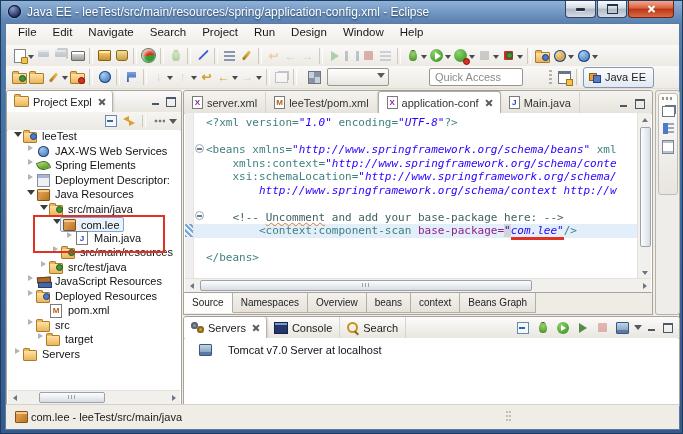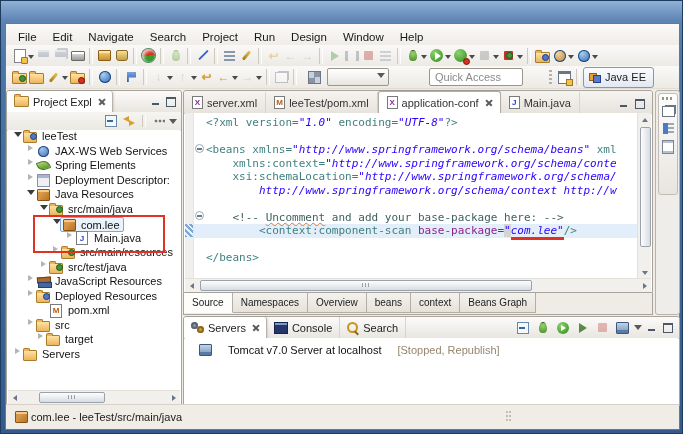--- a/index.html
+++ b/index.html
@@ -13,21 +13,21 @@
   .wbtn{height:16px;border:1px solid #35465c;border-top:0;background:linear-gradient(#fbfcfe,#d2d9e2 45%,#aeb9c6 50%,#d4dde8);border-radius:0 0 4px 4px;display:flex;align-items:center;justify-content:center}
   .wbtn.minb{width:29px}.wbtn.maxb{width:28px}
   .wbtn.closeb{width:44px;background:linear-gradient(#f4a88e,#d8603e 45%,#b93415 50%,#d96b42);border-color:#6e2410}
   .glyph-min{width:9px;height:3px;background:#27313f;border-radius:1px;box-shadow:0 1px 0 rgba(255,255,255,.6)}
   .glyph-max{width:9px;height:7px;border:1px solid #27313f;border-top:2px solid #27313f;background:transparent}
   .glyph-x{position:relative;width:11px;height:10px}
   .glyph-x::before,.glyph-x::after{content:"";position:absolute;left:1px;top:4px;width:9px;height:2px;background:#fff;border-radius:1px}
   .glyph-x::before{transform:rotate(45deg)}.glyph-x::after{transform:rotate(-45deg)}
   
   .client{position:absolute;left:4px;top:22px;width:675px;height:407px;background:#f0ede7;border:1px solid #5a7ba2;box-sizing:border-box}
-  .menubar{position:absolute;left:0;top:0;right:0;height:21px;background:linear-gradient(#fbfaf9,#f0ede8);display:flex;align-items:flex-end;padding-left:4px;font-size:11.5px;color:#181818}
+  .menubar{position:absolute;left:0;top:0;right:0;height:21px;background:linear-gradient(#fbfaf9,#f0ede8);display:flex;align-items:flex-start;padding-left:4px;font-size:11.5px;color:#181818}
   .menu-item{padding:2px 8px;border-radius:2px}
   .tbar{position:absolute;left:0;right:0;display:flex;align-items:center;padding-left:5px;background:linear-gradient(#faf9f8,#edeae4);border-bottom:1px solid #e2ded6}
   .tbar1{top:21px;height:21px}.tbar2{top:42px;height:22px}
   .ti{width:17px;height:17px;display:flex;align-items:center;justify-content:center;border-radius:2px;position:relative;flex:none}
   .dis{opacity:.38}
   .tsep{width:2px;height:16px;border-left:1px solid #cfcabf;border-right:1px solid #fdfdfc;margin:0 3px;flex:none}
   .caret{width:0;height:0;border:3px solid transparent;border-top:4px solid #4a4a4a;margin:5px 1px 0 0;flex:none}
   
   .s-page{width:10px;height:12px;background:#fff;border:1px solid #838383;position:relative}
   .s-page.new::after{content:"";position:absolute;right:-3px;bottom:-2px;width:5px;height:5px;background:#f2c24e;border:1px solid #a07818;border-radius:1px}
@@ -168,20 +168,35 @@
   .stools{margin-left:auto;display:flex;align-items:center;gap:3px;padding-right:5px}
   .sico{width:17px;height:16px;display:flex;align-items:center;justify-content:center;border-radius:2px}
   
   .statusbar{position:absolute;left:0;right:0;bottom:0;height:24px;background:#f0ede7;border-top:1px solid #d6d2c9;display:flex;align-items:center;font-size:11px;color:#1a1a1a}
   .grip{position:absolute;left:500px;top:6px;width:5px;height:12px;background:repeating-linear-gradient(#c4beb2 0 2px,transparent 2px 4px),repeating-linear-gradient(#c4beb2 0 2px,transparent 2px 4px);background-size:2px 100%,2px 100%;background-position:0 0,3px 0;background-repeat:no-repeat}
 </style>
 </head>
 <body>
 
 <div class="frame">
+  <div class="titlebar">
+    <span class="app-icon"></span>
+    <span class="title-text">Java EE - leeTest/src/main/resources/spring/application-config.xml - Eclipse</span>
+    <div class="winbtns">
+      <div class="wbtn minb">
+          <span class="glyph-min"></span>
+        </div>
+      <div class="wbtn maxb">
+          <span class="glyph-max"></span>
+        </div>
+      <div class="wbtn closeb">
+          <span class="glyph-x"></span>
+        </div>
+    </div>
+  </div>
 
   <div class="client">
 
     <div class="menubar">
       <span class="menu-item">File</span>
       <span class="menu-item">Edit</span>
       <span class="menu-item">Navigate</span>
       <span class="menu-item">Search</span>
       <span class="menu-item">Project</span>
       <span class="menu-item">Run</span>
@@ -699,21 +714,20 @@
             </span>
           <span class="maxi">
               <span class="b"></span>
             </span>
         </span>
       </div>
       <div style="position:absolute;left:1px;right:1px;top:21px;bottom:1px;background:#fff">
         <div class="srow" actable="true">
           <span class="iserver"></span>
           <span>Tomcat v7.0 Server at localhost</span>
-          <span class="sstatus">[Stopped, Republish]</span>
         </div>
       </div>
     </div>
 
     <div class="statusbar">
       <span class="tic" style="margin-left:8px">
           <span class="ipkg"></span>
         </span>
       <span>com.lee - leeTest/src/main/java</span>
       <span class="grip"></span>

